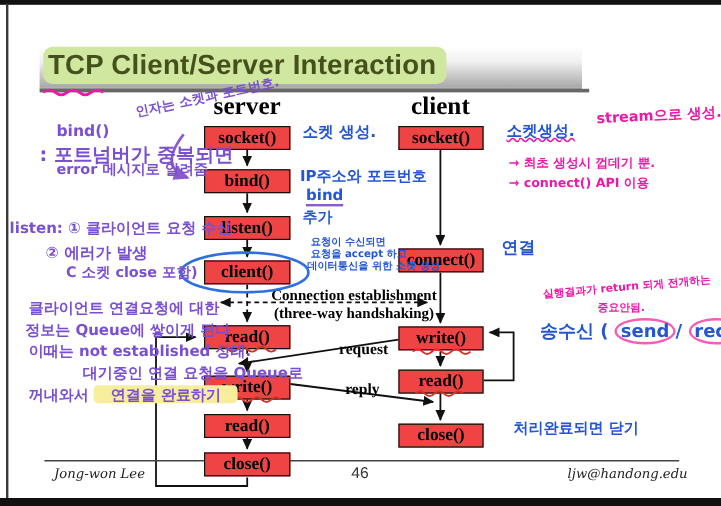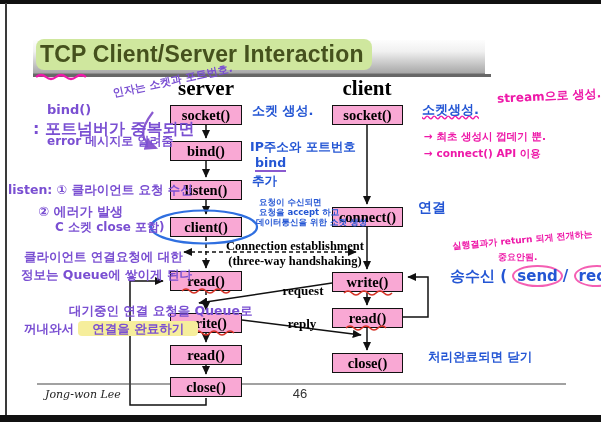--- a/index.html
+++ b/index.html
@@ -10,21 +10,21 @@
 
   
   .title-bar { position:absolute; left:33px; top:40px; width:452px; height:33px;
                background:linear-gradient(#fdfdfd,#f0f0f0 35%,#a8a8a8); border-bottom:1px solid #8a8a8a; }
   .title-rule { position:absolute; left:33px; top:74px; width:458px; height:3px; background:#676767; }
   .title-text { position:absolute; left:36px; top:41px; font-size:23px; font-weight:bold;
                 color:#45511d; letter-spacing:0.2px; }
   .title-text .hl { background:#cfe79e; padding:2px 8px 3px 4px; border-radius:8px; }
 
   
-  .box { position:absolute; width:72px; height:20px; background:#f9a8d4; border:1.6px solid #111;
+  .box { position:absolute; width:72px; height:20px; background:#ef4444; border:1.6px solid #111;
          box-sizing:border-box; display:flex; align-items:center; justify-content:center;
          font-family:"Liberation Serif", serif; font-weight:bold; font-size:14.5px; color:#000; z-index:2; }
   .cbox { width:71px; }
   .colhead { position:absolute; width:100px; text-align:center; font-family:"Liberation Serif", serif;
              font-weight:bold; font-size:21px; color:#000; z-index:2; }
   .dlabel { position:absolute; font-family:"Liberation Serif", serif; font-weight:bold; color:#000;
             text-align:center; z-index:2; }
 
   svg.layer { position:absolute; left:0; top:0; z-index:1; }
   svg.ink { z-index:3; }
@@ -128,20 +128,21 @@
 
   <div class="hw purple" style="left:112px;top:88px;font-size:11px;transform:rotate(-12deg);transform-origin:left top;">인자는 소켓과 포트번호.</div>
   <div class="hw purple" style="left:47px;top:103px;font-size:13px;">bind()</div>
   <div class="hw purple" style="left:33px;top:120px;font-size:16px;">: 포트넘버가 중복되면</div>
   <div class="hw purple" style="left:47px;top:135px;font-size:12px;">error 메시지로 알려줌</div>
   <div class="hw purple" style="left:8px;top:183px;font-size:12.5px;">listen: ① 클라이언트 요청 수신</div>
   <div class="hw purple" style="left:38px;top:205px;font-size:13px;">② 에러가 발생</div>
   <div class="hw purple" style="left:55px;top:221px;font-size:12px;">C 소켓 close 포함)</div>
   <div class="hw purple" style="left:24px;top:250px;font-size:12.5px;">클라이언트 연결요청에 대한</div>
   <div class="hw purple" style="left:21px;top:268px;font-size:12.5px;">정보는 Queue에 쌓이게 된다</div>
+  <div class="hw purple" style="left:24px;top:286px;font-size:12.5px;">이때는 not established 상태.</div>
   <div class="hw purple" style="left:21px;top:304px;font-size:12.5px;margin-left:48px;">대기중인 연결 요청을 Queue로</div>
   <div class="hw purple" style="left:24px;top:322px;font-size:12.5px;"><span>꺼내와서 </span><span class="yhl">연결을 완료하기</span></div>
 
   <div class="hw blue" style="left:252px;top:104px;font-size:13px;">소켓 생성.</div>
   <div class="hw blue" style="left:250px;top:140px;font-size:12.5px;">IP주소와 포트번호</div>
   <div class="hw blue u-purple" style="left:255px;top:156px;font-size:12.5px;">bind</div>
   <div class="hw blue" style="left:252px;top:174px;font-size:12.5px;">추가</div>
   <div class="hw blue" style="left:259px;top:198px;font-size:8.5px;">요청이 수신되면</div>
   <div class="hw blue" style="left:259px;top:208px;font-size:8.5px;">요청을 accept 하고</div>
   <div class="hw blue" style="left:256px;top:218px;font-size:8.5px;">데이터통신을 위한 소켓 생성</div>
@@ -151,14 +152,15 @@
   <div class="hw blue" style="left:428px;top:350px;font-size:12.5px;">처리완료되면 닫기</div>
 
   <div class="hw pink" style="left:497px;top:90px;font-size:12px;transform:rotate(-3deg);">stream으로 생성.</div>
   <div class="hw pink" style="left:424px;top:131px;font-size:10.5px;">→ 최초 생성시 껍데기 뿐.</div>
   <div class="hw pink" style="left:424px;top:148px;font-size:10.5px;">→ connect() API 이용</div>
   <div class="hw pink" style="left:452px;top:241px;font-size:9px;transform:rotate(-5deg);transform-origin:left top;">실행결과가 return 되게 전개하는</div>
   <div class="hw pink" style="left:498px;top:252px;font-size:9px;">중요안됨.</div>
 
   <div class="footer-script" style="left:45px;top:388px;">Jong-won Lee</div>
   <div class="pagenum">46</div>
+  <div class="footer-script" style="right:28px;top:388px;position:absolute;">ljw@handong.edu</div>
 
 </div>
 
 </body></html>

